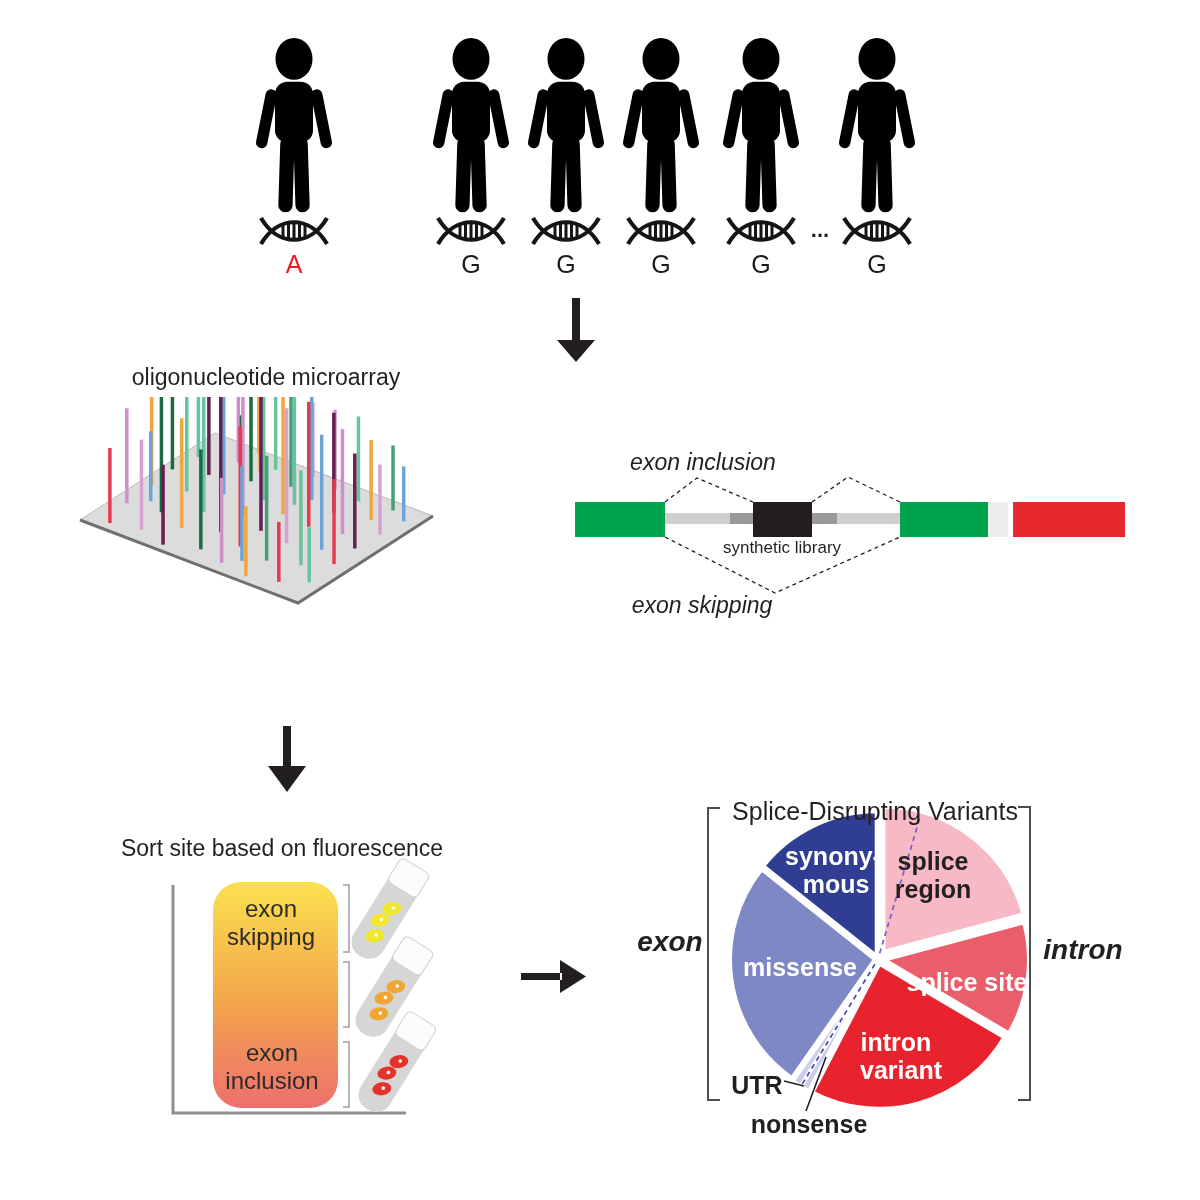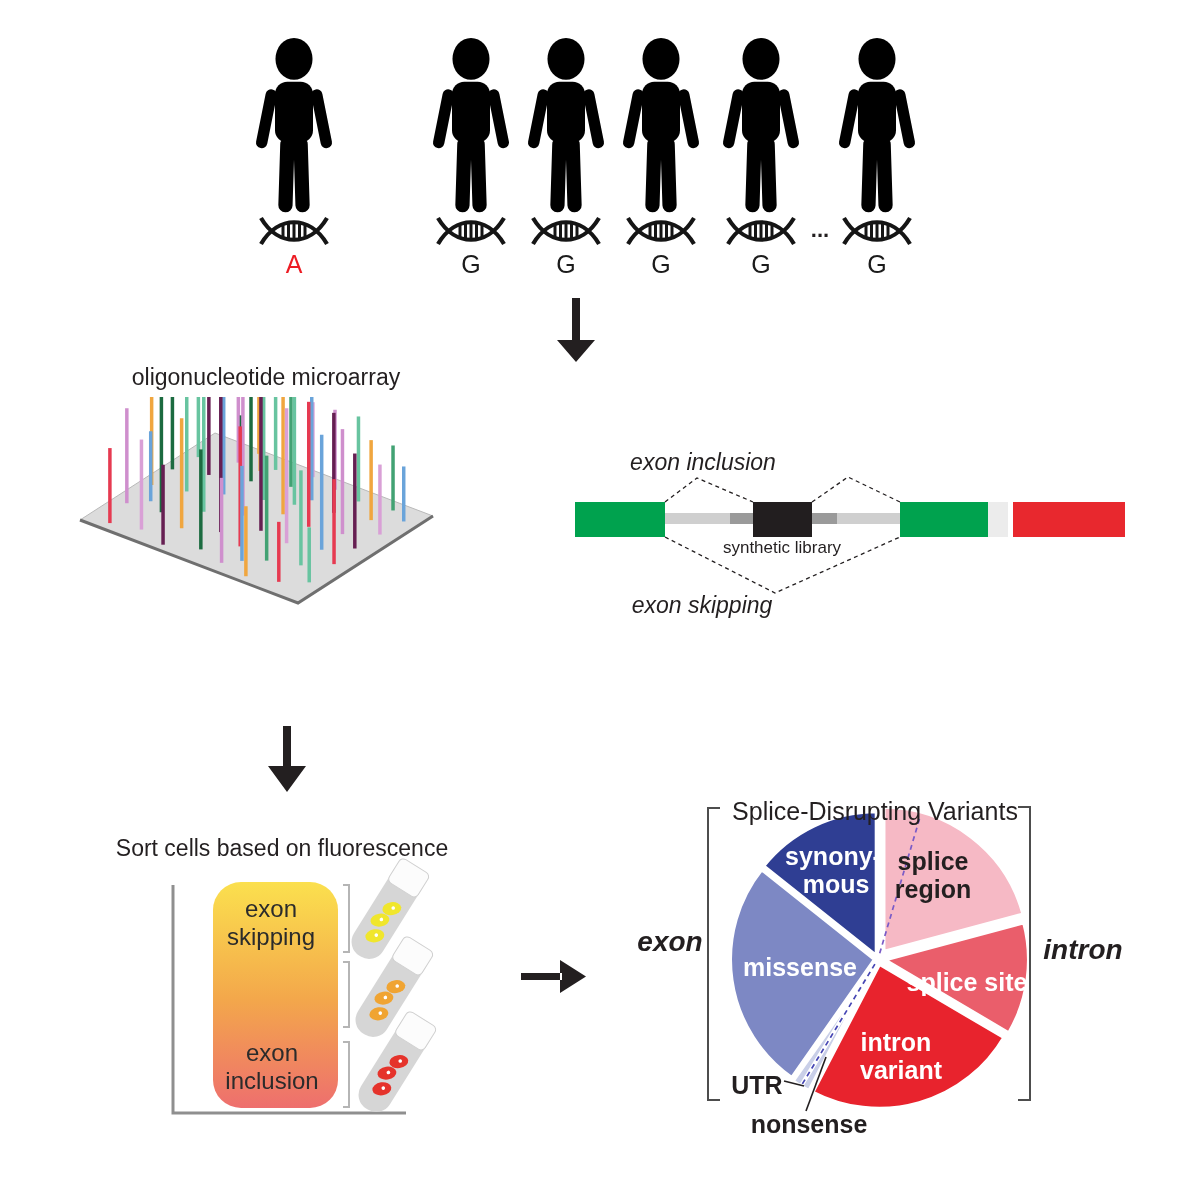--- a/index.html
+++ b/index.html
@@ -306,21 +306,21 @@
     <g id="g-pie-static" stroke="#4d4d4d" stroke-width="2" fill="none">
       <path d="M720,808 L708,808 L708,1100 L720,1100"></path>
       <path d="M1018,807 L1030,807 L1030,1100 L1018,1100"></path>
     </g>
   </svg>
 
   <div class="lbl t23" style="left:266px;top:377px;">oligonucleotide microarray</div>
   <div class="lbl it23" style="left:703px;top:462px;">exon inclusion</div>
   <div class="lbl t17" style="left:782px;top:548px;">synthetic library</div>
   <div class="lbl it23" style="left:702px;top:605px;">exon skipping</div>
-  <div class="lbl t23" style="left:282px;top:848px;">Sort cells based on fluorescence</div>
+  <div class="lbl t23" style="left:282px;top:848px;">Sort site based on fluorescence</div>
   <div class="lbl t24" style="left:271px;top:923px;">exon
 skipping</div>
   <div class="lbl t24" style="left:272px;top:1067px;">exon
 inclusion</div>
   <div class="lbl t26" style="left:875px;top:769px;margin-top:42px;">Splice-Disrupting Variants</div>
   <div class="lbl" style="left:820px;top:230px;font-size:22px;font-weight:bold;">...</div>
 
 </div>
 
 </body></html>

